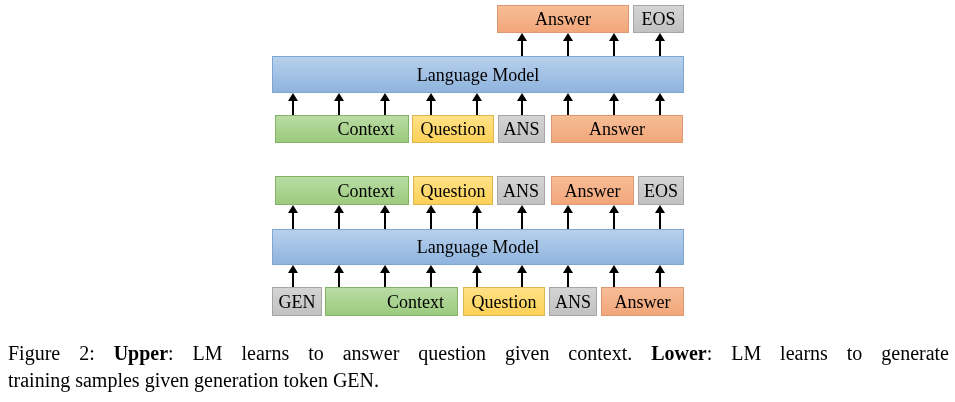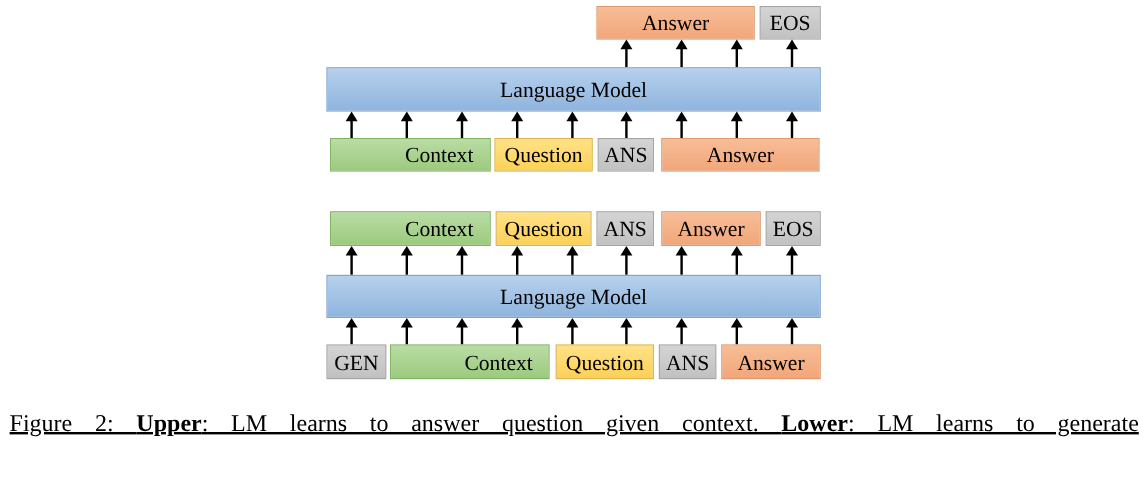--- a/index.html
+++ b/index.html
@@ -72,21 +72,20 @@
     left: 8px;
     top: 340px;
     width: 941px;
     font-size: 20px;
     line-height: 27px;
     color: #000;
   }
   .cap-line1 {
     text-align: justify;
     text-align-last: justify;
-    text-decoration: underline;
   }
   .caption b { font-weight: bold; }
 </style>
 </head>
 <body>
 
 <div class="page">
 
   <div>
 
@@ -156,15 +155,16 @@
 
     <div class="tok sp" style="left:272px; top:287px; width:50px; height:29px;">GEN</div>
     <div class="tok ctx" style="left:325px; top:287px; width:133px; height:29px;">Context</div>
     <div class="tok q" style="left:463px; top:287px; width:82px; height:29px;">Question</div>
     <div class="tok sp" style="left:549px; top:287px; width:48px; height:29px;">ANS</div>
     <div class="tok ans" style="left:601px; top:287px; width:83px; height:29px;">Answer</div>
   </div>
 
   <div class="caption">
     <div class="cap-line1"><span>Figure 2: </span><b>Upper</b><span>: LM learns to answer question given context. </span><b>Lower</b><span>: LM learns to generate</span></div>
+    <div class="cap-line2">training samples given generation token GEN.</div>
   </div>
 
 </div>
 
 </body></html>

